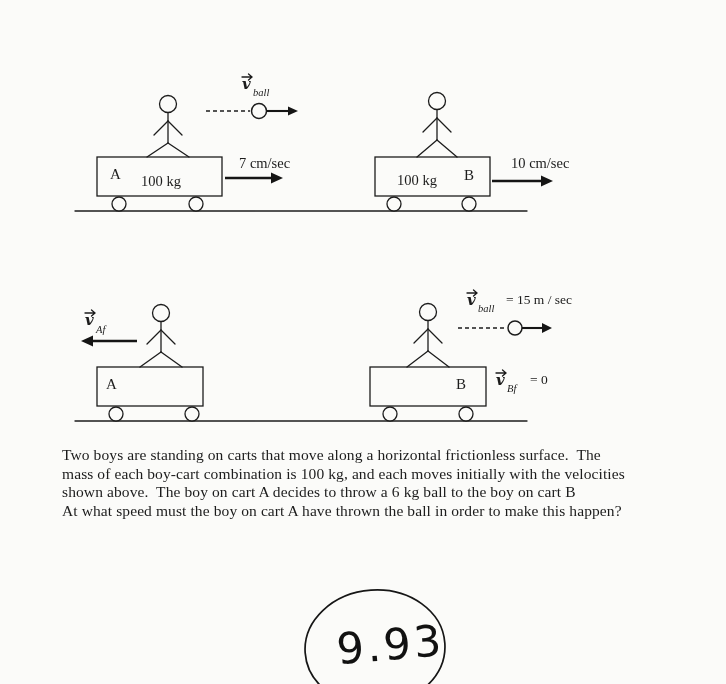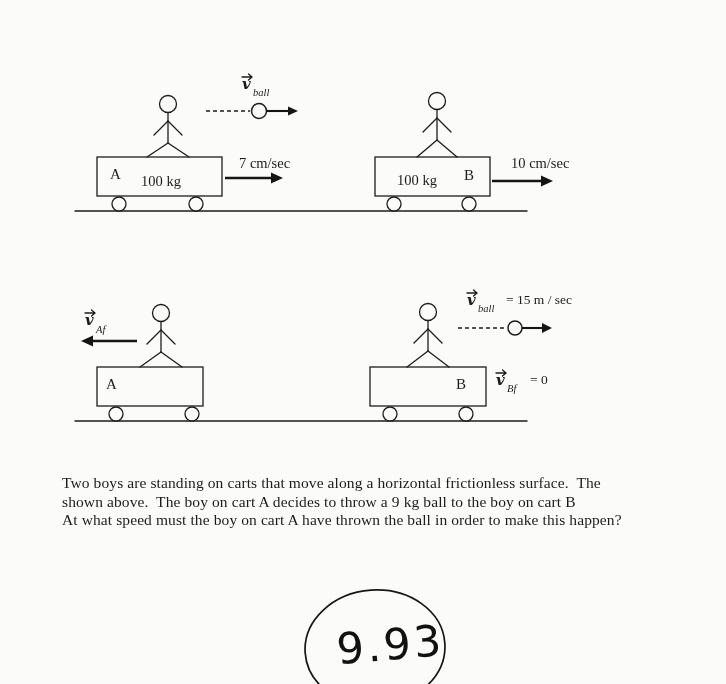--- a/index.html
+++ b/index.html
@@ -17,21 +17,21 @@
   .wheel { fill:#fbfbf9; stroke:#1c1c1c; stroke-width:1.3; }
   .ballc { fill:#fbfbf9; stroke:#1c1c1c; stroke-width:1.5; }
   .dash  { stroke:#1c1c1c; fill:none; stroke-width:1.3; stroke-dasharray:4 3; }
   .cartletter { font-size:15px; }
   .mass  { font-size:14.5px; }
   .vel   { font-size:14.5px; }
   .vsym  { font-family:"DejaVu Serif", serif; font-style:italic; font-weight:bold; font-size:15px; }
   .vsub  { font-style:italic; font-size:10.5px; }
   .vval  { font-size:13.5px; }
   .problem {
-    position:absolute; left:62px; top:474px; width:630px;
+    position:absolute; left:62px; top:446px; width:630px;
     font-size:15.5px; line-height:18.6px; letter-spacing:0.1px;
   }
   .pline { white-space:pre; }
   svg.answer { position:absolute; left:290px; top:585px; }
   .answer-text {
     font-family:"DejaVu Sans", sans-serif; font-size:43px; fill:#111;
     letter-spacing:3px;
   }
   .answer-ellipse { fill:none; stroke:#161616; stroke-width:1.7; }
 </style>
@@ -166,21 +166,22 @@
         <path class="ink" d="M496,373 h10 m-3.5,-3 l3.5,3 l-3.5,3"></path>
         <text class="vsym" x="496" y="385">v</text>
         <text class="vsub" x="507" y="392">Bf</text>
         <text class="vval" x="530" y="384">= 0</text>
       </g>
     </g>
   </svg>
 
   <div class="problem">
     <div class="pline">Two boys are standing on carts that move along a horizontal frictionless surface.  The</div>
-    <div class="pline">shown above.  The boy on cart A decides to throw a 9 kg ball to the boy on cart B</div>
+    <div class="pline">mass of each boy-cart combination is 100 kg, and each moves initially with the velocities</div>
+    <div class="pline">shown above.  The boy on cart A decides to throw a 6 kg ball to the boy on cart B</div>
     <div class="pline">At what speed must the boy on cart A have thrown the ball in order to make this happen?</div>
   </div>
 
   <svg class="answer" width="190" height="99" viewBox="290 585 190 99">
     <ellipse class="answer-ellipse" cx="375" cy="648" rx="70" ry="58" transform="rotate(-4 375 648)"></ellipse>
     <text class="answer-text" x="336" y="661" transform="rotate(-5 375 640)">9.93</text>
   </svg>
 
 </div>
 

